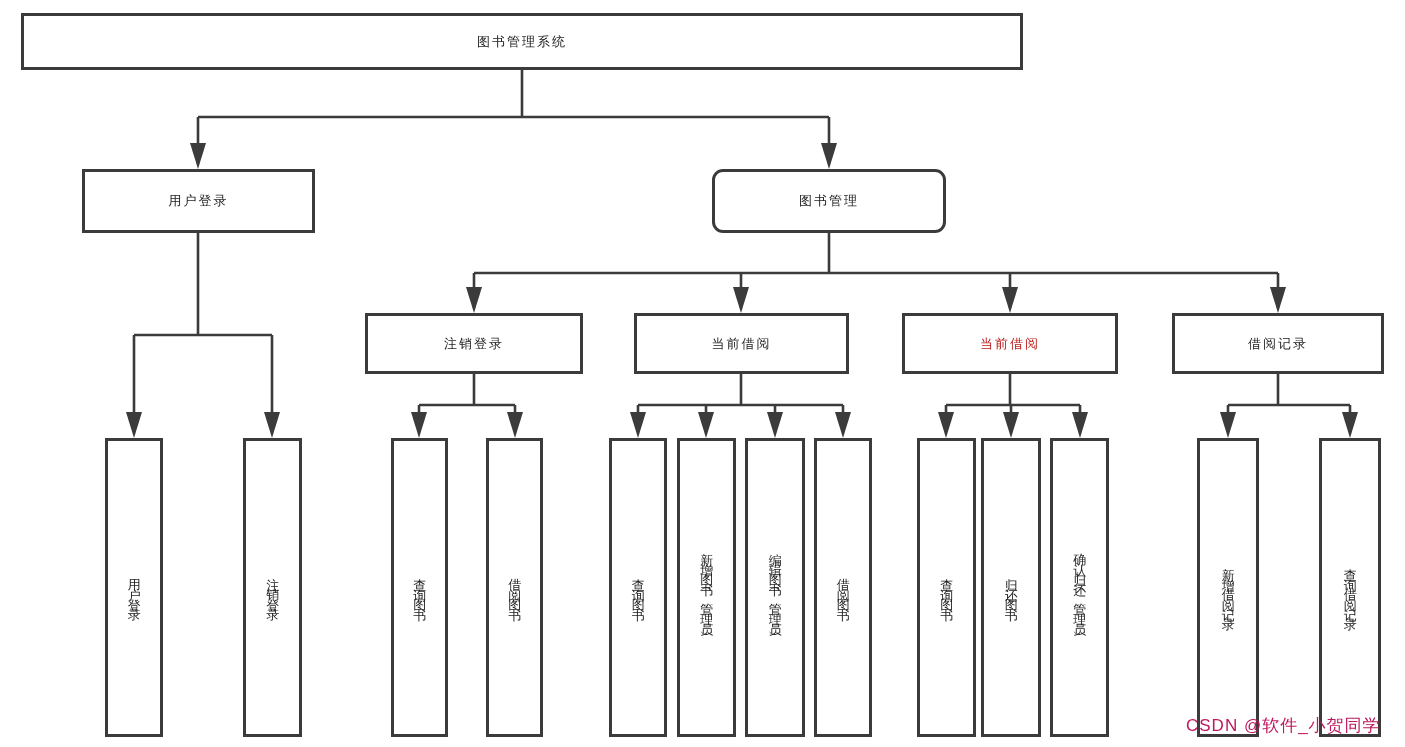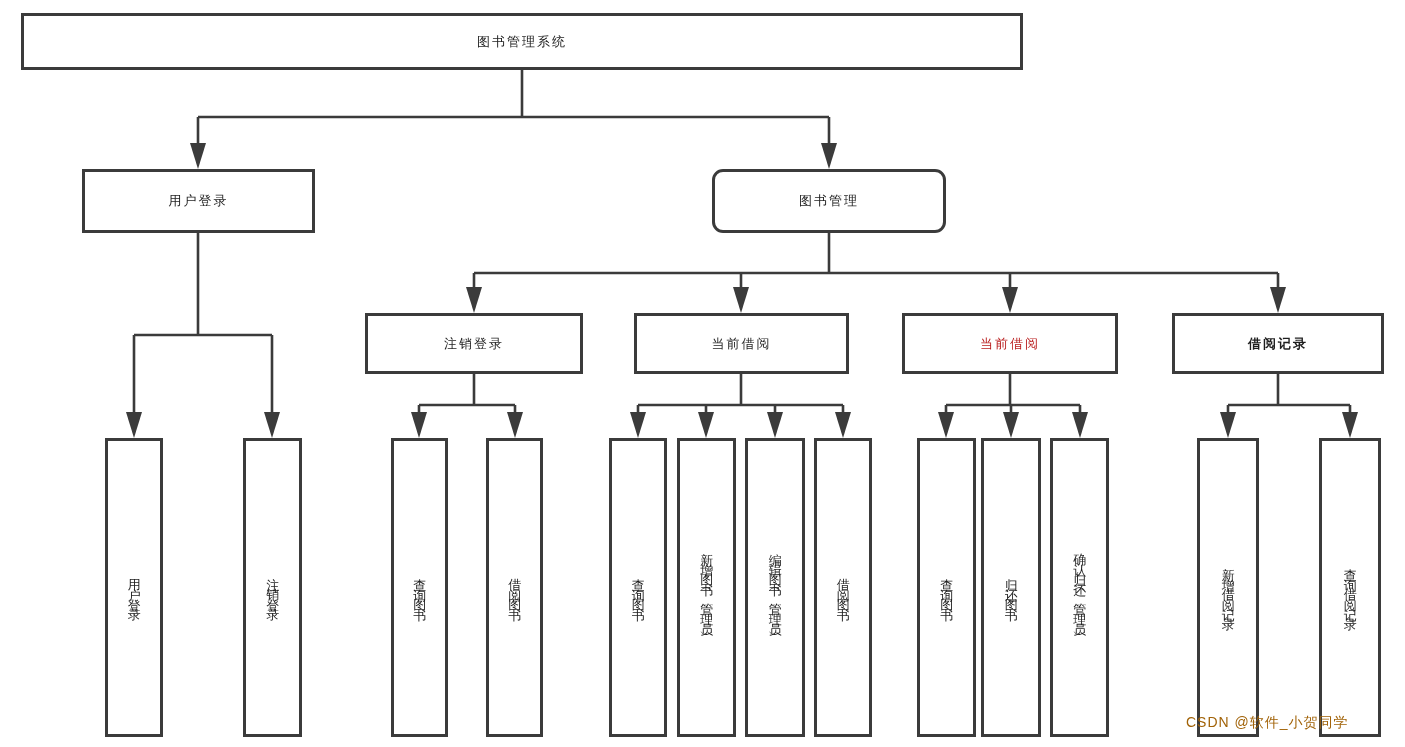--- a/index.html
+++ b/index.html
@@ -37,23 +37,23 @@
   .node.v .label {
     writing-mode: vertical-rl;
     text-orientation: mixed;
     letter-spacing: 10px;
     white-space: normal;
   }
   #watermark {
     position: absolute;
     left: 1186px;
     top: 714px;
-    font-size: 14px;
+    font-size: 17px;
     letter-spacing: 1px;
-    color: #a16207;
+    color: #be185d;
     white-space: nowrap;
     z-index: 5;
   }
 </style>
 </head>
 <body>
 
 <div id="canvas">
   <svg id="edges" viewBox="0 0 1405 747" xmlns="http://www.w3.org/2000/svg">
       <line x1="522" y1="70" x2="522" y2="117" stroke="#3b3b3b" stroke-width="2.6"></line>
@@ -122,21 +122,21 @@
       <div class="node h" style="left: 365px; top: 313px; width: 218px; height: 61px; border-color: rgb(59, 59, 59); background: rgb(255, 255, 255);">
         <span class="label" style="color: rgb(30, 30, 30);">注销登录</span>
       </div>
       <div class="node h" style="left: 634px; top: 313px; width: 215px; height: 61px; border-color: rgb(59, 59, 59); background: rgb(255, 255, 255);">
         <span class="label" style="color: rgb(30, 30, 30);">当前借阅</span>
       </div>
       <div class="node h" style="left: 902px; top: 313px; width: 216px; height: 61px; border-color: rgb(59, 59, 59); background: rgb(255, 255, 255);">
         <span class="label" style="color: #b91c1c;">当前借阅</span>
       </div>
       <div class="node h" style="left: 1172px; top: 313px; width: 212px; height: 61px; border-color: rgb(59, 59, 59); background: rgb(255, 255, 255);">
-        <span class="label" style="color: rgb(30, 30, 30); font-weight: bold;">借阅记录</span>
+        <span class="label" style="color: rgb(30, 30, 30);">借阅记录</span>
       </div>
       <div class="node v" style="left: 105px; top: 438px; width: 58px; height: 299px; border-color: rgb(59, 59, 59); background: rgb(255, 255, 255);">
         <span class="label" style="color: rgb(30, 30, 30);">用户登录</span>
       </div>
       <div class="node v" style="left: 243px; top: 438px; width: 59px; height: 299px; border-color: rgb(59, 59, 59); background: rgb(255, 255, 255);">
         <span class="label" style="color: rgb(30, 30, 30);">注销登录</span>
       </div>
       <div class="node v" style="left: 391px; top: 438px; width: 57px; height: 299px; border-color: rgb(59, 59, 59); background: rgb(255, 255, 255);">
         <span class="label" style="color: rgb(30, 30, 30);">查询图书</span>
       </div>

